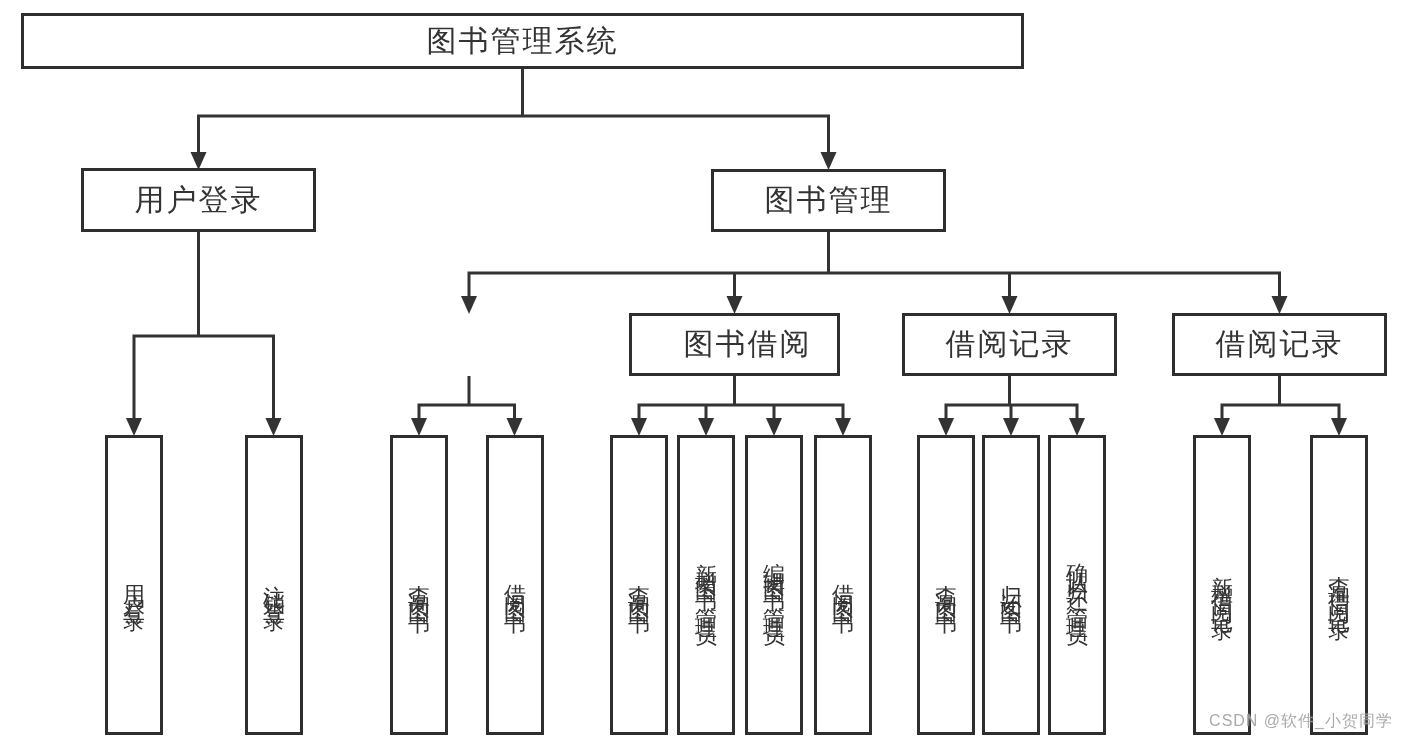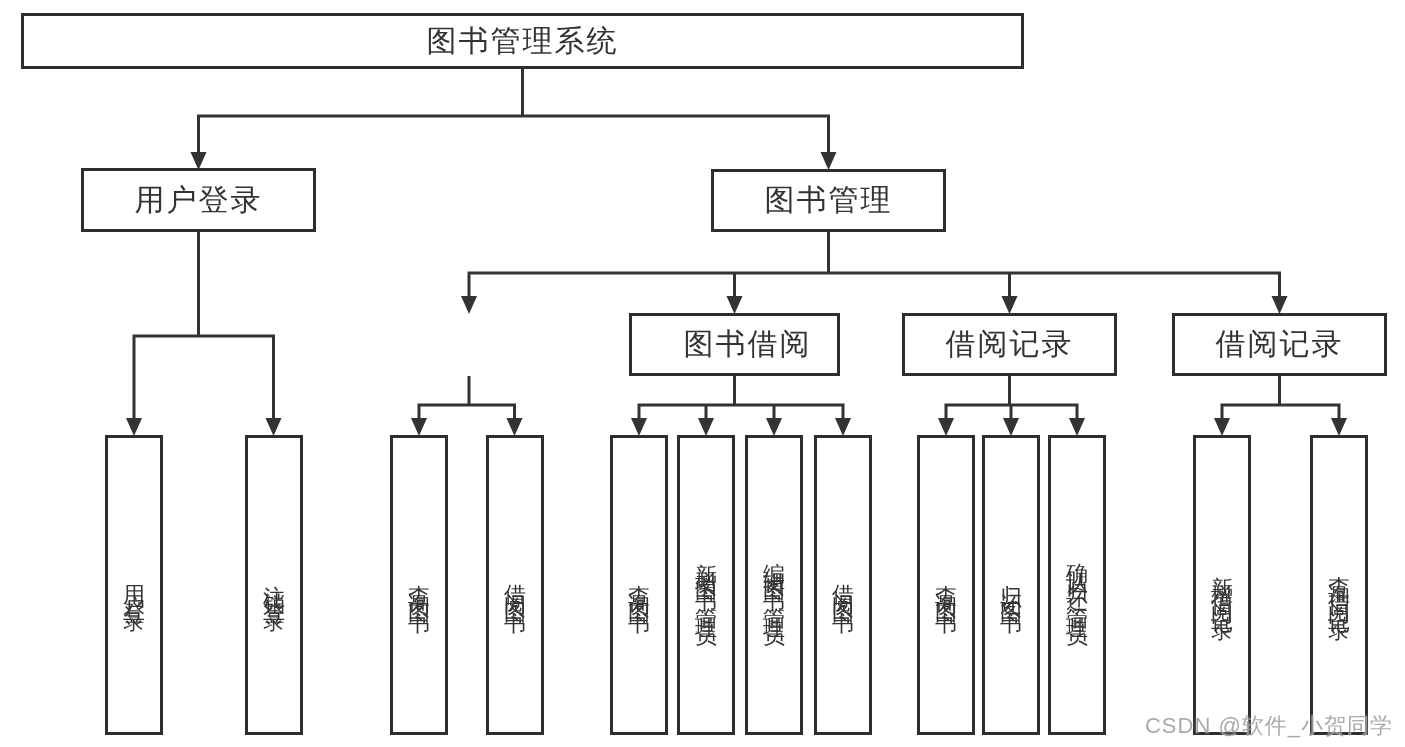--- a/index.html
+++ b/index.html
@@ -49,21 +49,21 @@
   #lf-a0 { left: 390px; }  #lf-a1 { left: 486px; }
   #lf-b0 { left: 610px; }  #lf-b1 { left: 677px; }
   #lf-b2 { left: 745px; }  #lf-b3 { left: 814px; }
   #lf-c0 { left: 917px; }  #lf-c1 { left: 982px; }  #lf-c2 { left: 1048px; }
   #lf-d0 { left: 1193px; } #lf-d1 { left: 1310px; }
   .watermark {
     position: absolute;
     right: 12px;
     top: 711px;
     z-index: 5;
-    font-size: 22px;
+    font-size: 16px;
     letter-spacing: 1px;
     color: #9e9e9e;
     opacity: 0.88;
     text-shadow: 0 0 2px #ffffff;
     white-space: nowrap;
   }
 </style>
 </head>
 <body>
 

